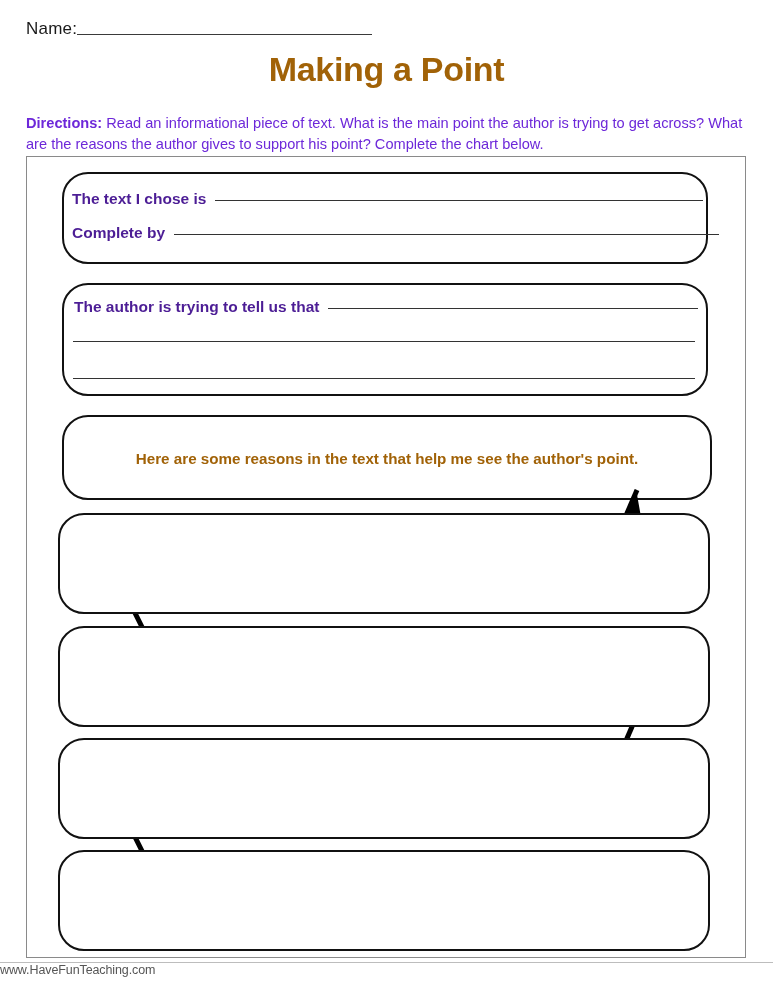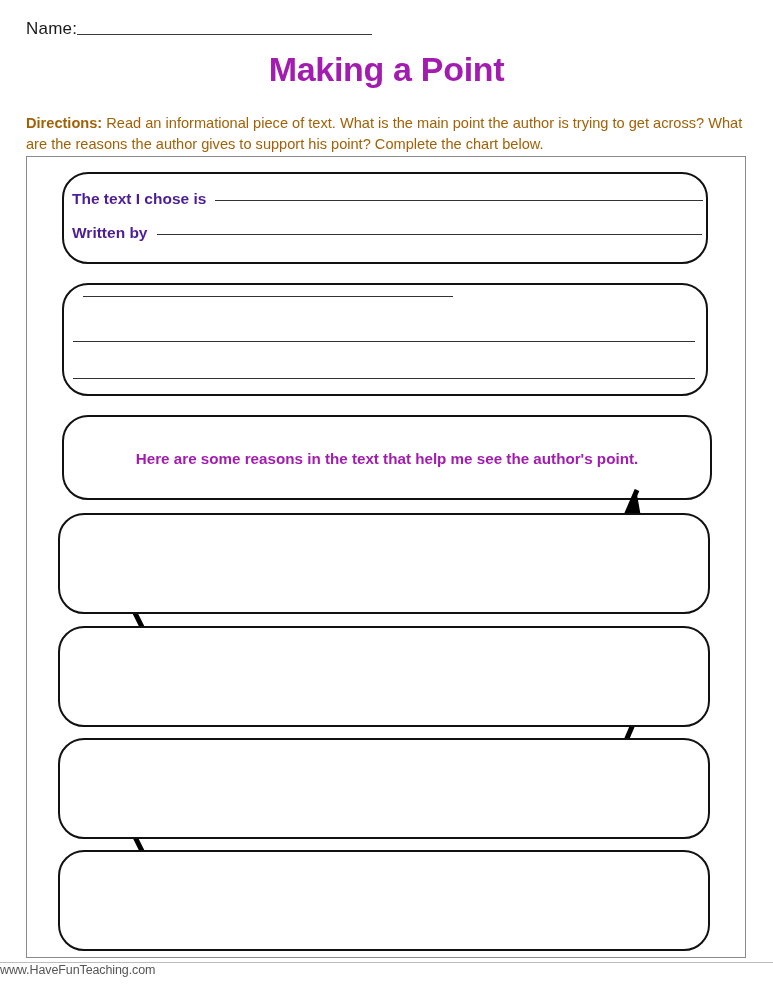--- a/index.html
+++ b/index.html
@@ -39,31 +39,31 @@
 
   #page-title {
     position: absolute;
     top: 50px;
     left: 0;
     width: 773px;
     text-align: center;
     font-size: 34px;
     font-weight: bold;
     letter-spacing: -0.3px;
-    color: #a21caf;
+    color: #a16207;
   }
 
   #directions {
     position: absolute;
     left: 26px;
     top: 113px;
     width: 726px;
     font-size: 14.6px;
     line-height: 21px;
-    color: #a16207;
+    color: #6d28d9;
   }
   #directions-label {
     font-weight: bold;
   }
 
   
   #chart-frame {
     position: absolute;
     left: 26px;
     top: 156px;
@@ -132,21 +132,21 @@
   #write-line-3 { top: 377px; }
 
   #reasons-header-text {
     position: absolute;
     left: 62px;
     top: 450px;
     width: 650px;
     text-align: center;
     font-size: 15.2px;
     font-weight: bold;
-    color: #a21caf;
+    color: #a16207;
   }
 
   
   .arrow-svg {
     position: absolute;
     overflow: visible;
   }
   #arrow-1 { left: 612px; top: 487px; }
   #arrow-2 { left: 124px; top: 600px; }
   #arrow-3 { left: 612px; top: 712px; }
@@ -188,27 +188,28 @@
 <div id="chart-frame"></div>
 
 <div class="rbox" id="box-text-chose"></div>
 
 <div class="fill-row" id="row-text-chose">
   <span class="fill-label">The text I chose is</span>
   <span class="fill-rule"></span>
 </div>
 
 <div class="fill-row" id="row-written-by">
-  <span class="fill-label">Written by</span>
+  <span class="fill-label">Complete by</span>
   <span class="fill-rule"></span>
 </div>
 
 <div class="rbox" id="box-author-tell"></div>
 
 <div class="fill-row" id="row-author-tell">
+  <span class="fill-label">The author is trying to tell us that</span>
   <span class="fill-rule"></span>
 </div>
 <div class="write-line" id="write-line-2"></div>
 <div class="write-line" id="write-line-3"></div>
 
 <div class="rbox" id="box-reasons-hdr"></div>
 <div id="reasons-header-text">Here are some reasons in the text that help me see the author's point.</div>
 
 <svg class="arrow-svg" id="arrow-1" width="40" height="50" viewBox="0 0 40 50">
   <path d="M24 2 L12 28 L21 27 L9 34 L24 40 L19 30 L29 30 Z" fill="#000"></path>

